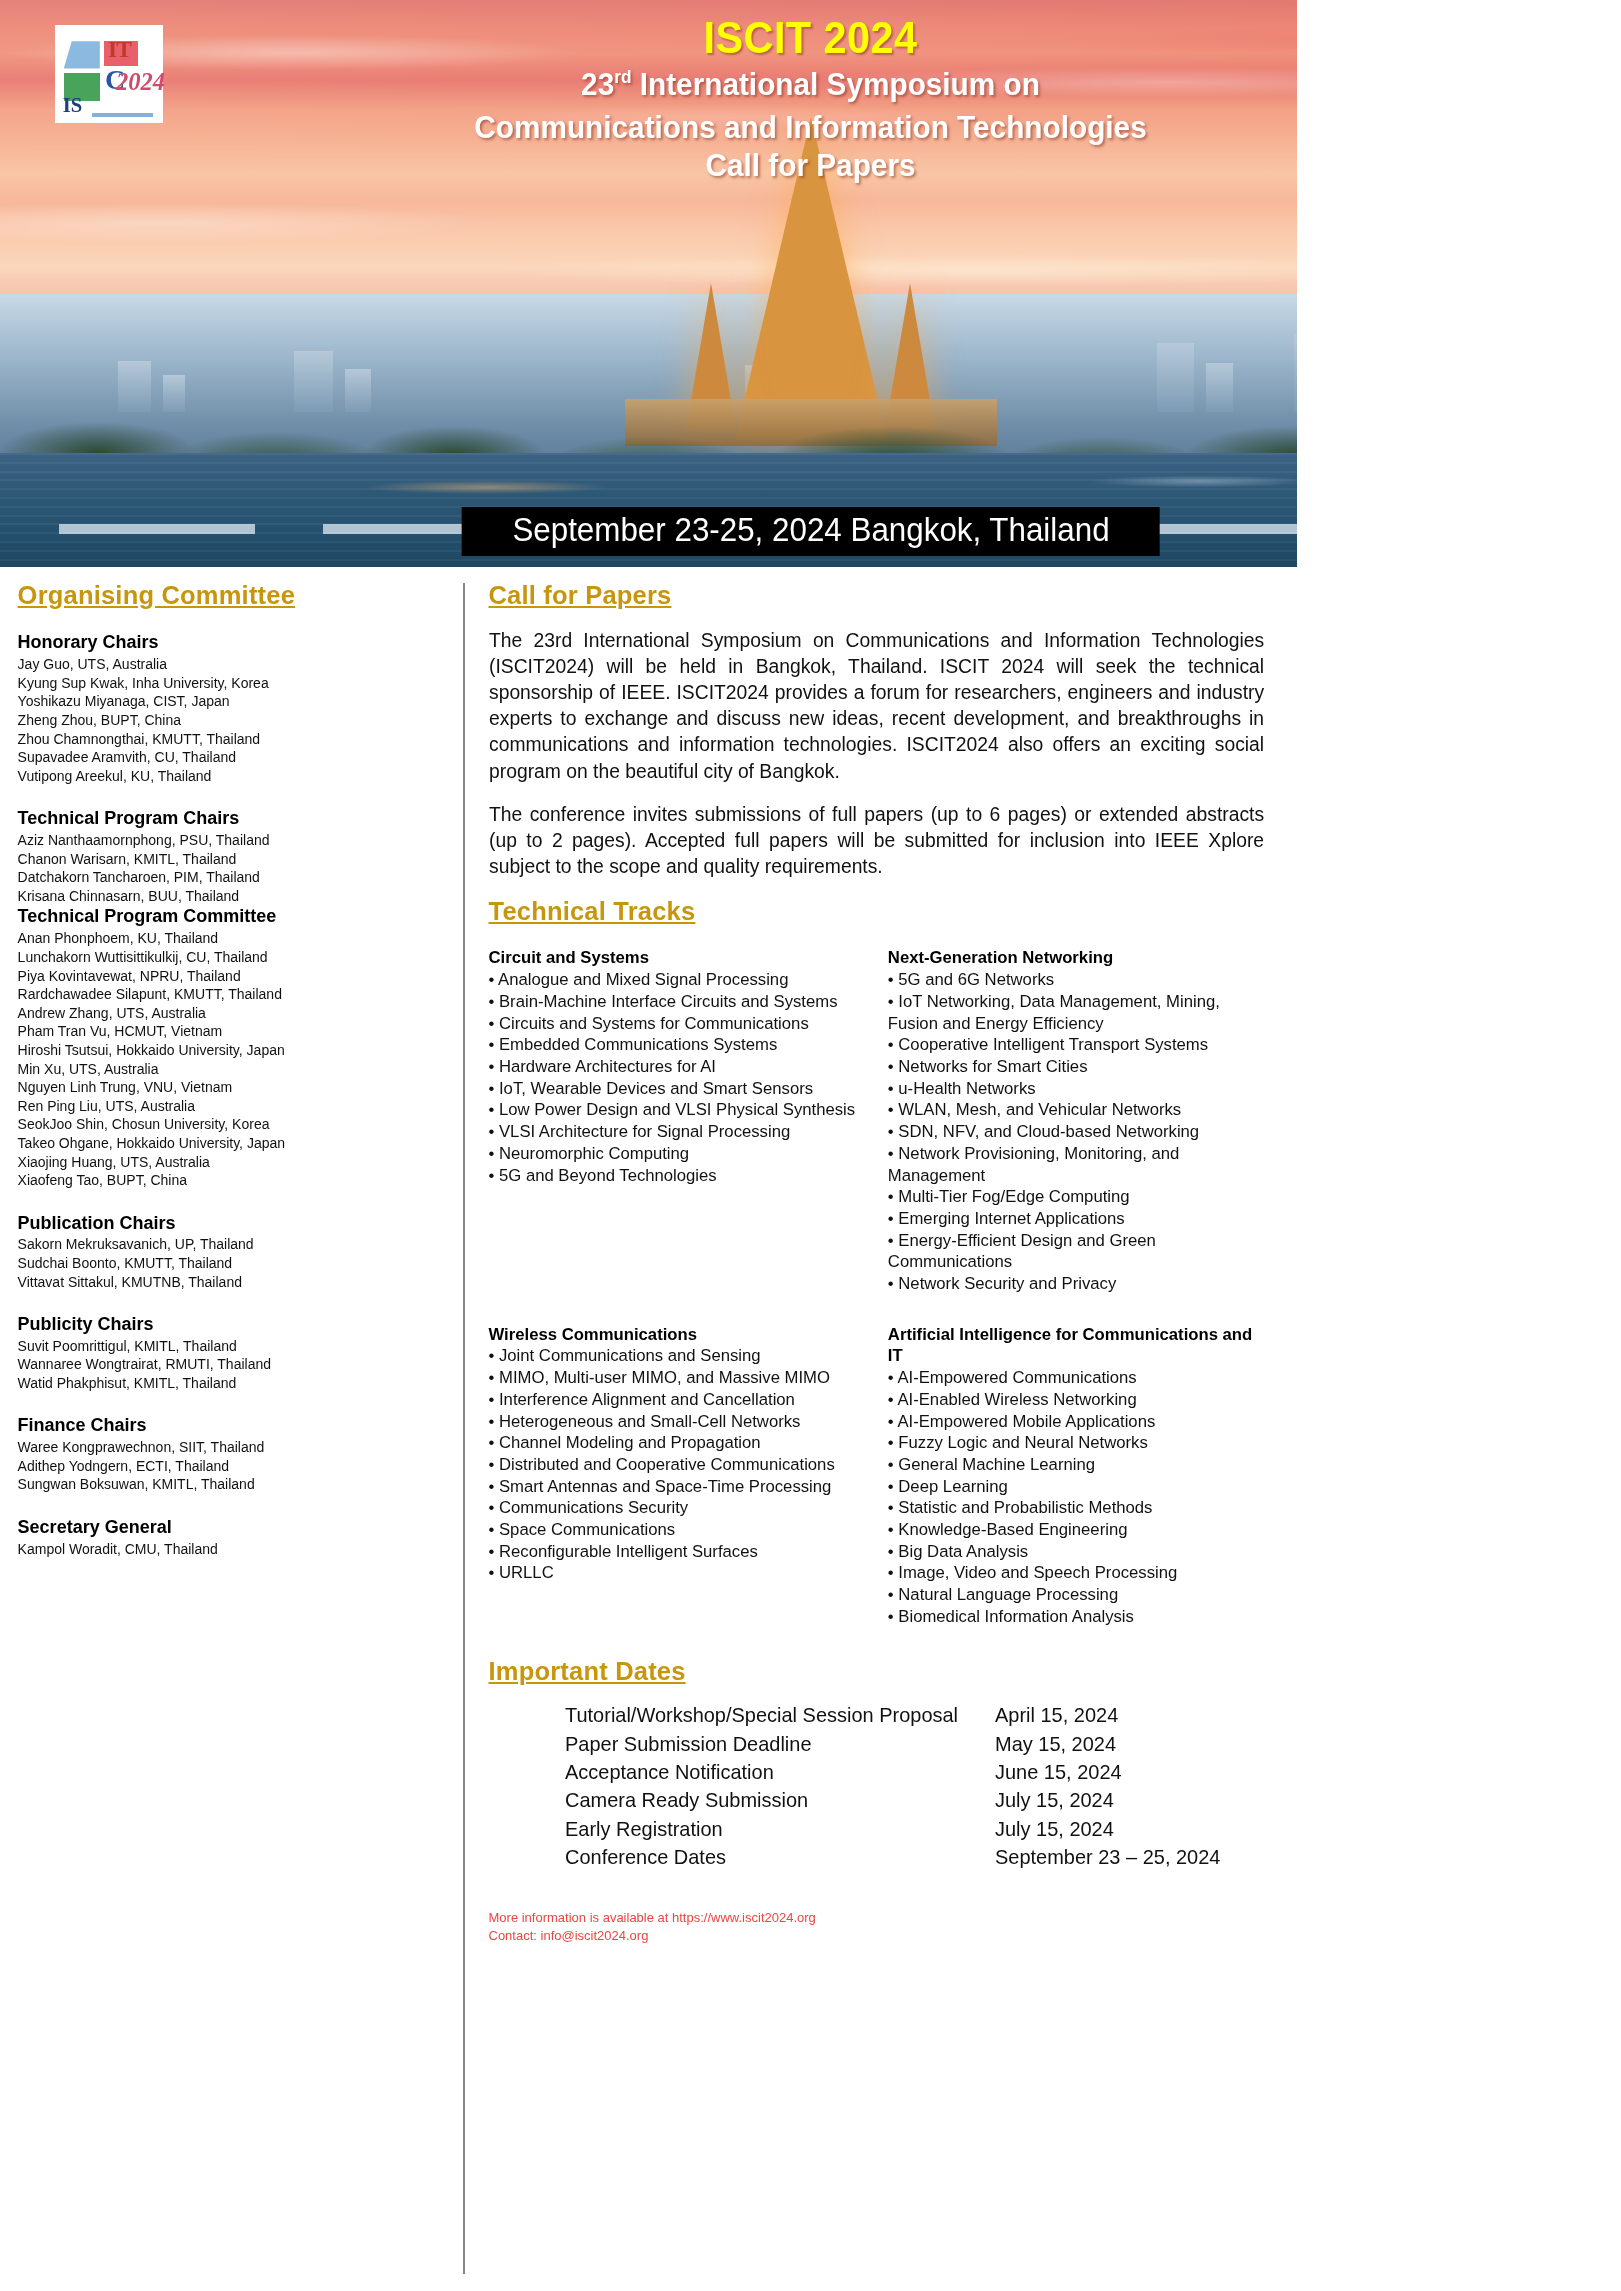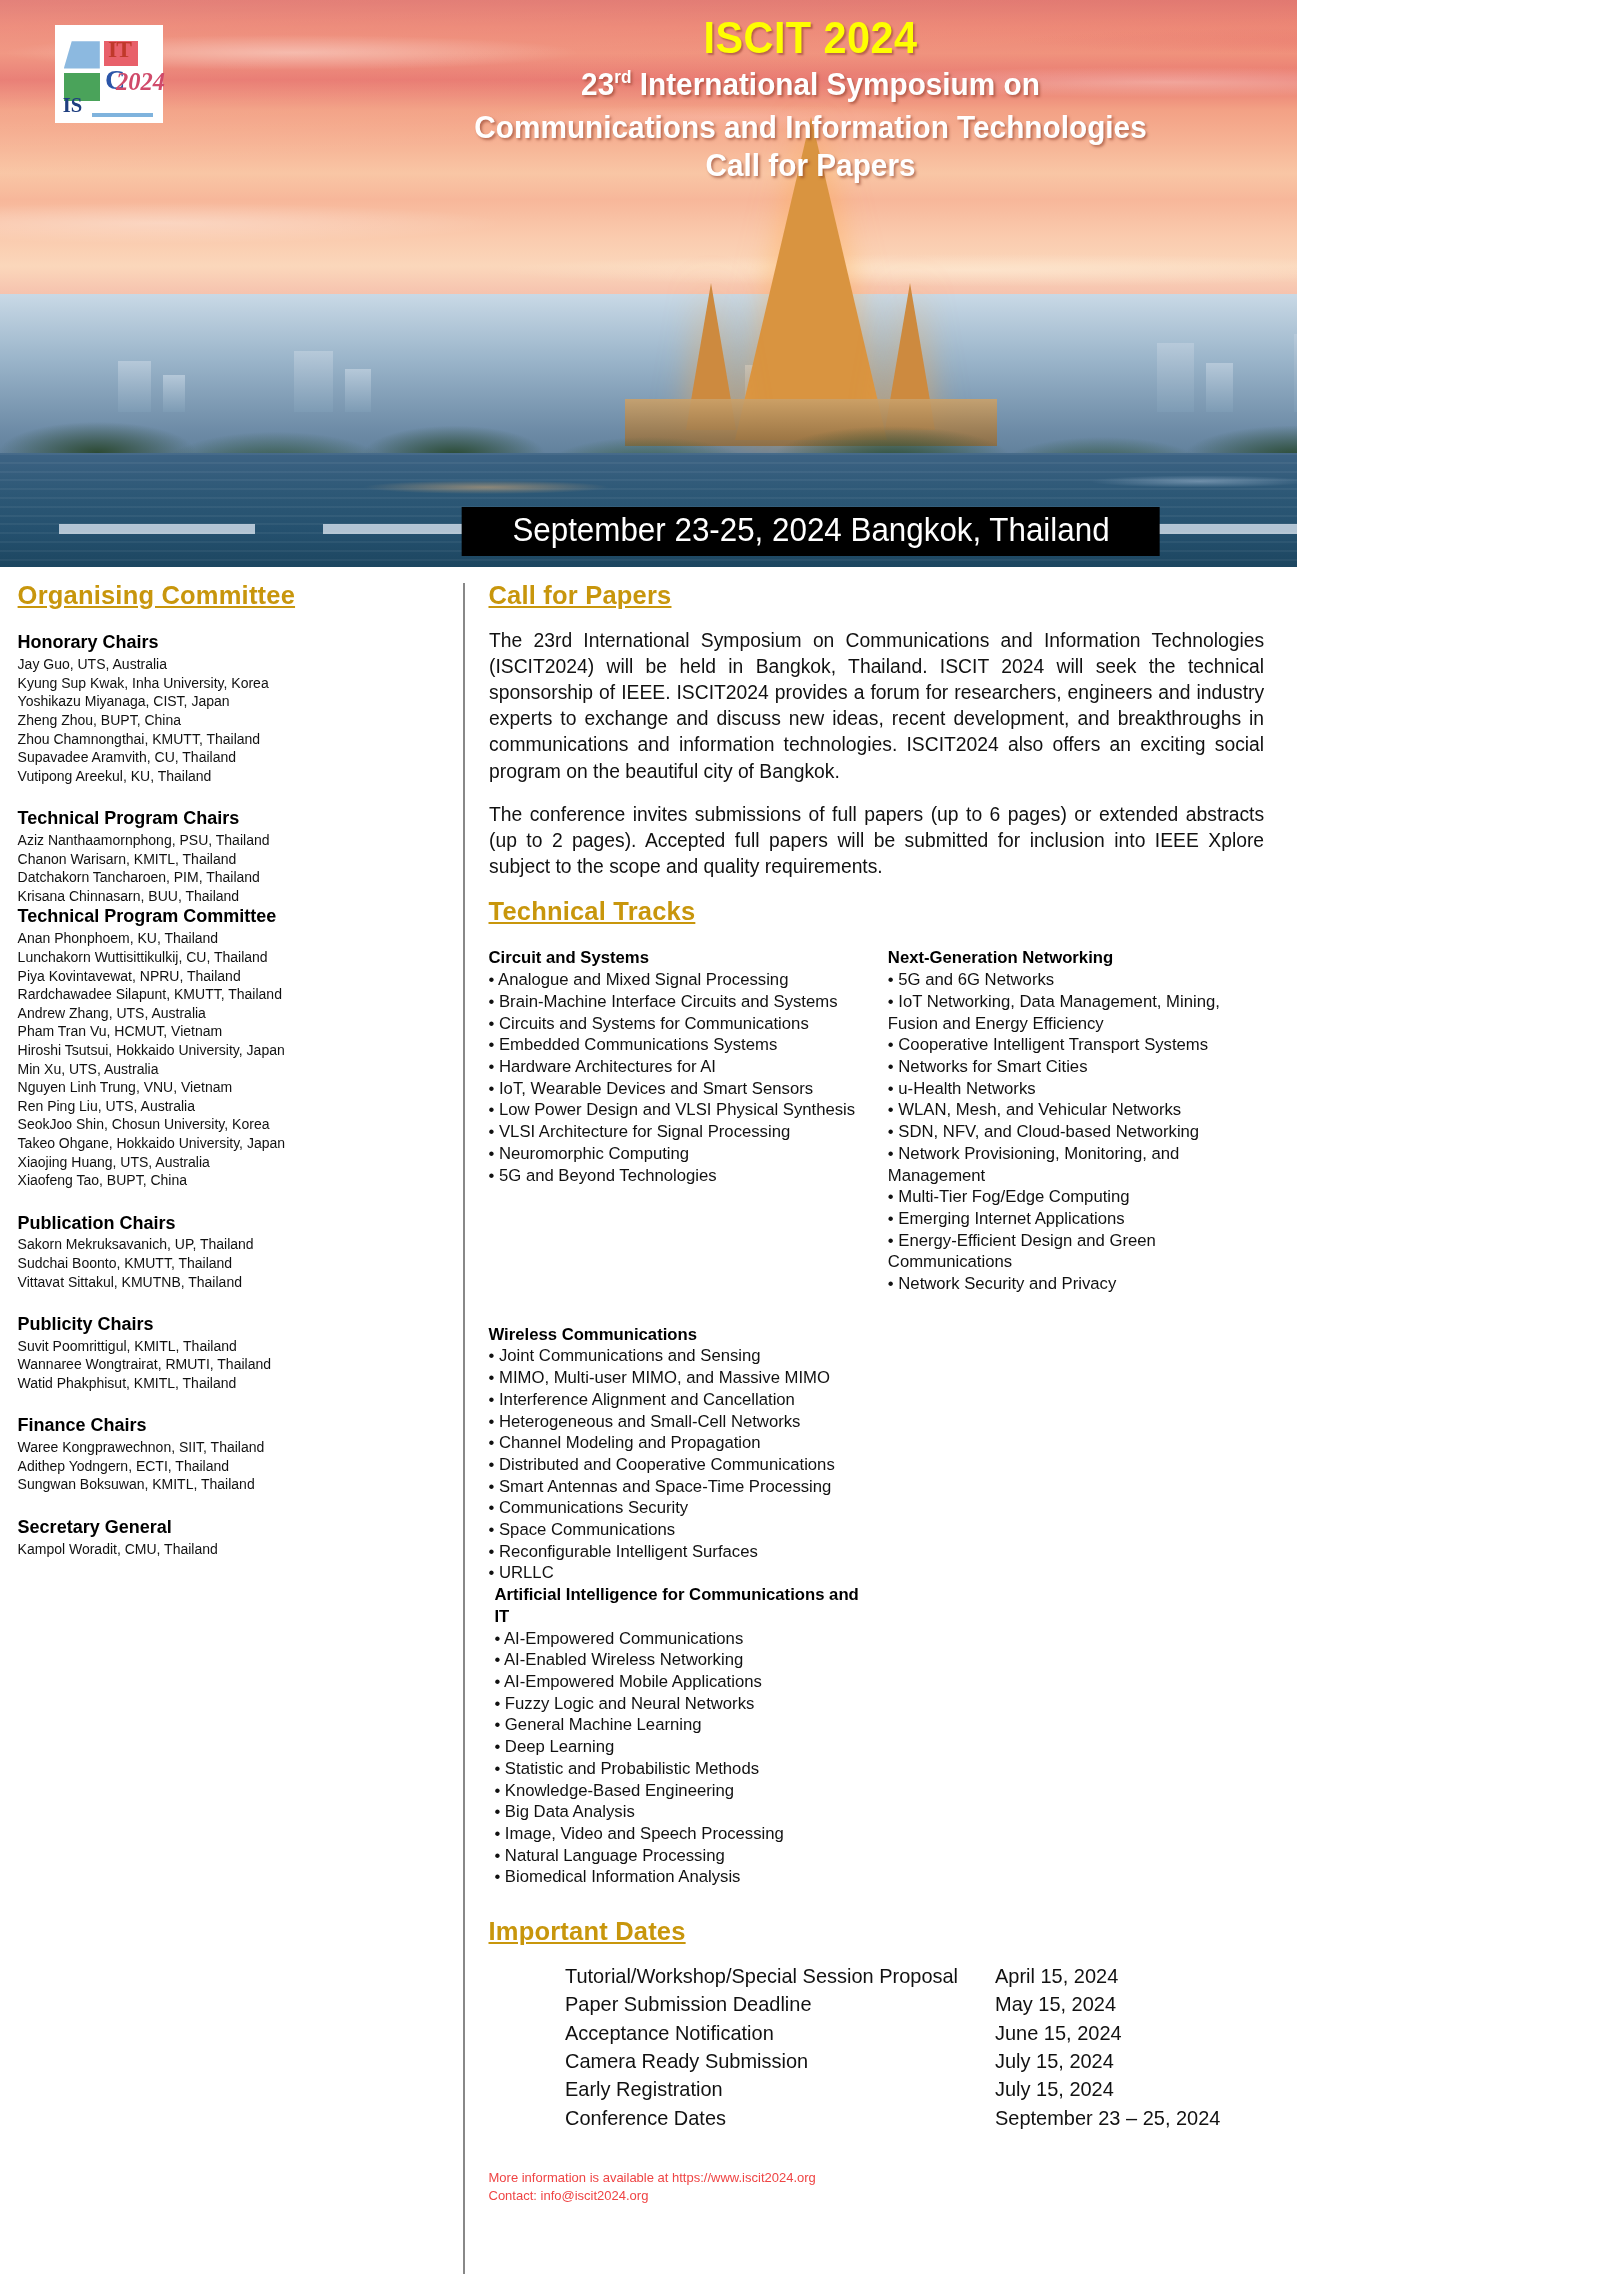--- a/index.html
+++ b/index.html
@@ -308,21 +308,21 @@
     font-weight: bold;
     font-size: 16.7px;
     color: #000;
     line-height: 1.30;
   }
   .track-item {
     font-size: 16.7px;
     color: #111;
     line-height: 1.30;
   }
-  .tracks-row.second { margin-top: 21.6px; flex-direction: column; }
+  .tracks-row.second { margin-top: 21.6px; }
 
   
   .dates-title { margin-top: 29px; }
   .dates-table {
     margin-top: 15.7px;
     margin-left: 76px;
     border-collapse: collapse;
   }
   .dates-table td {
     font-size: 20.6px;

